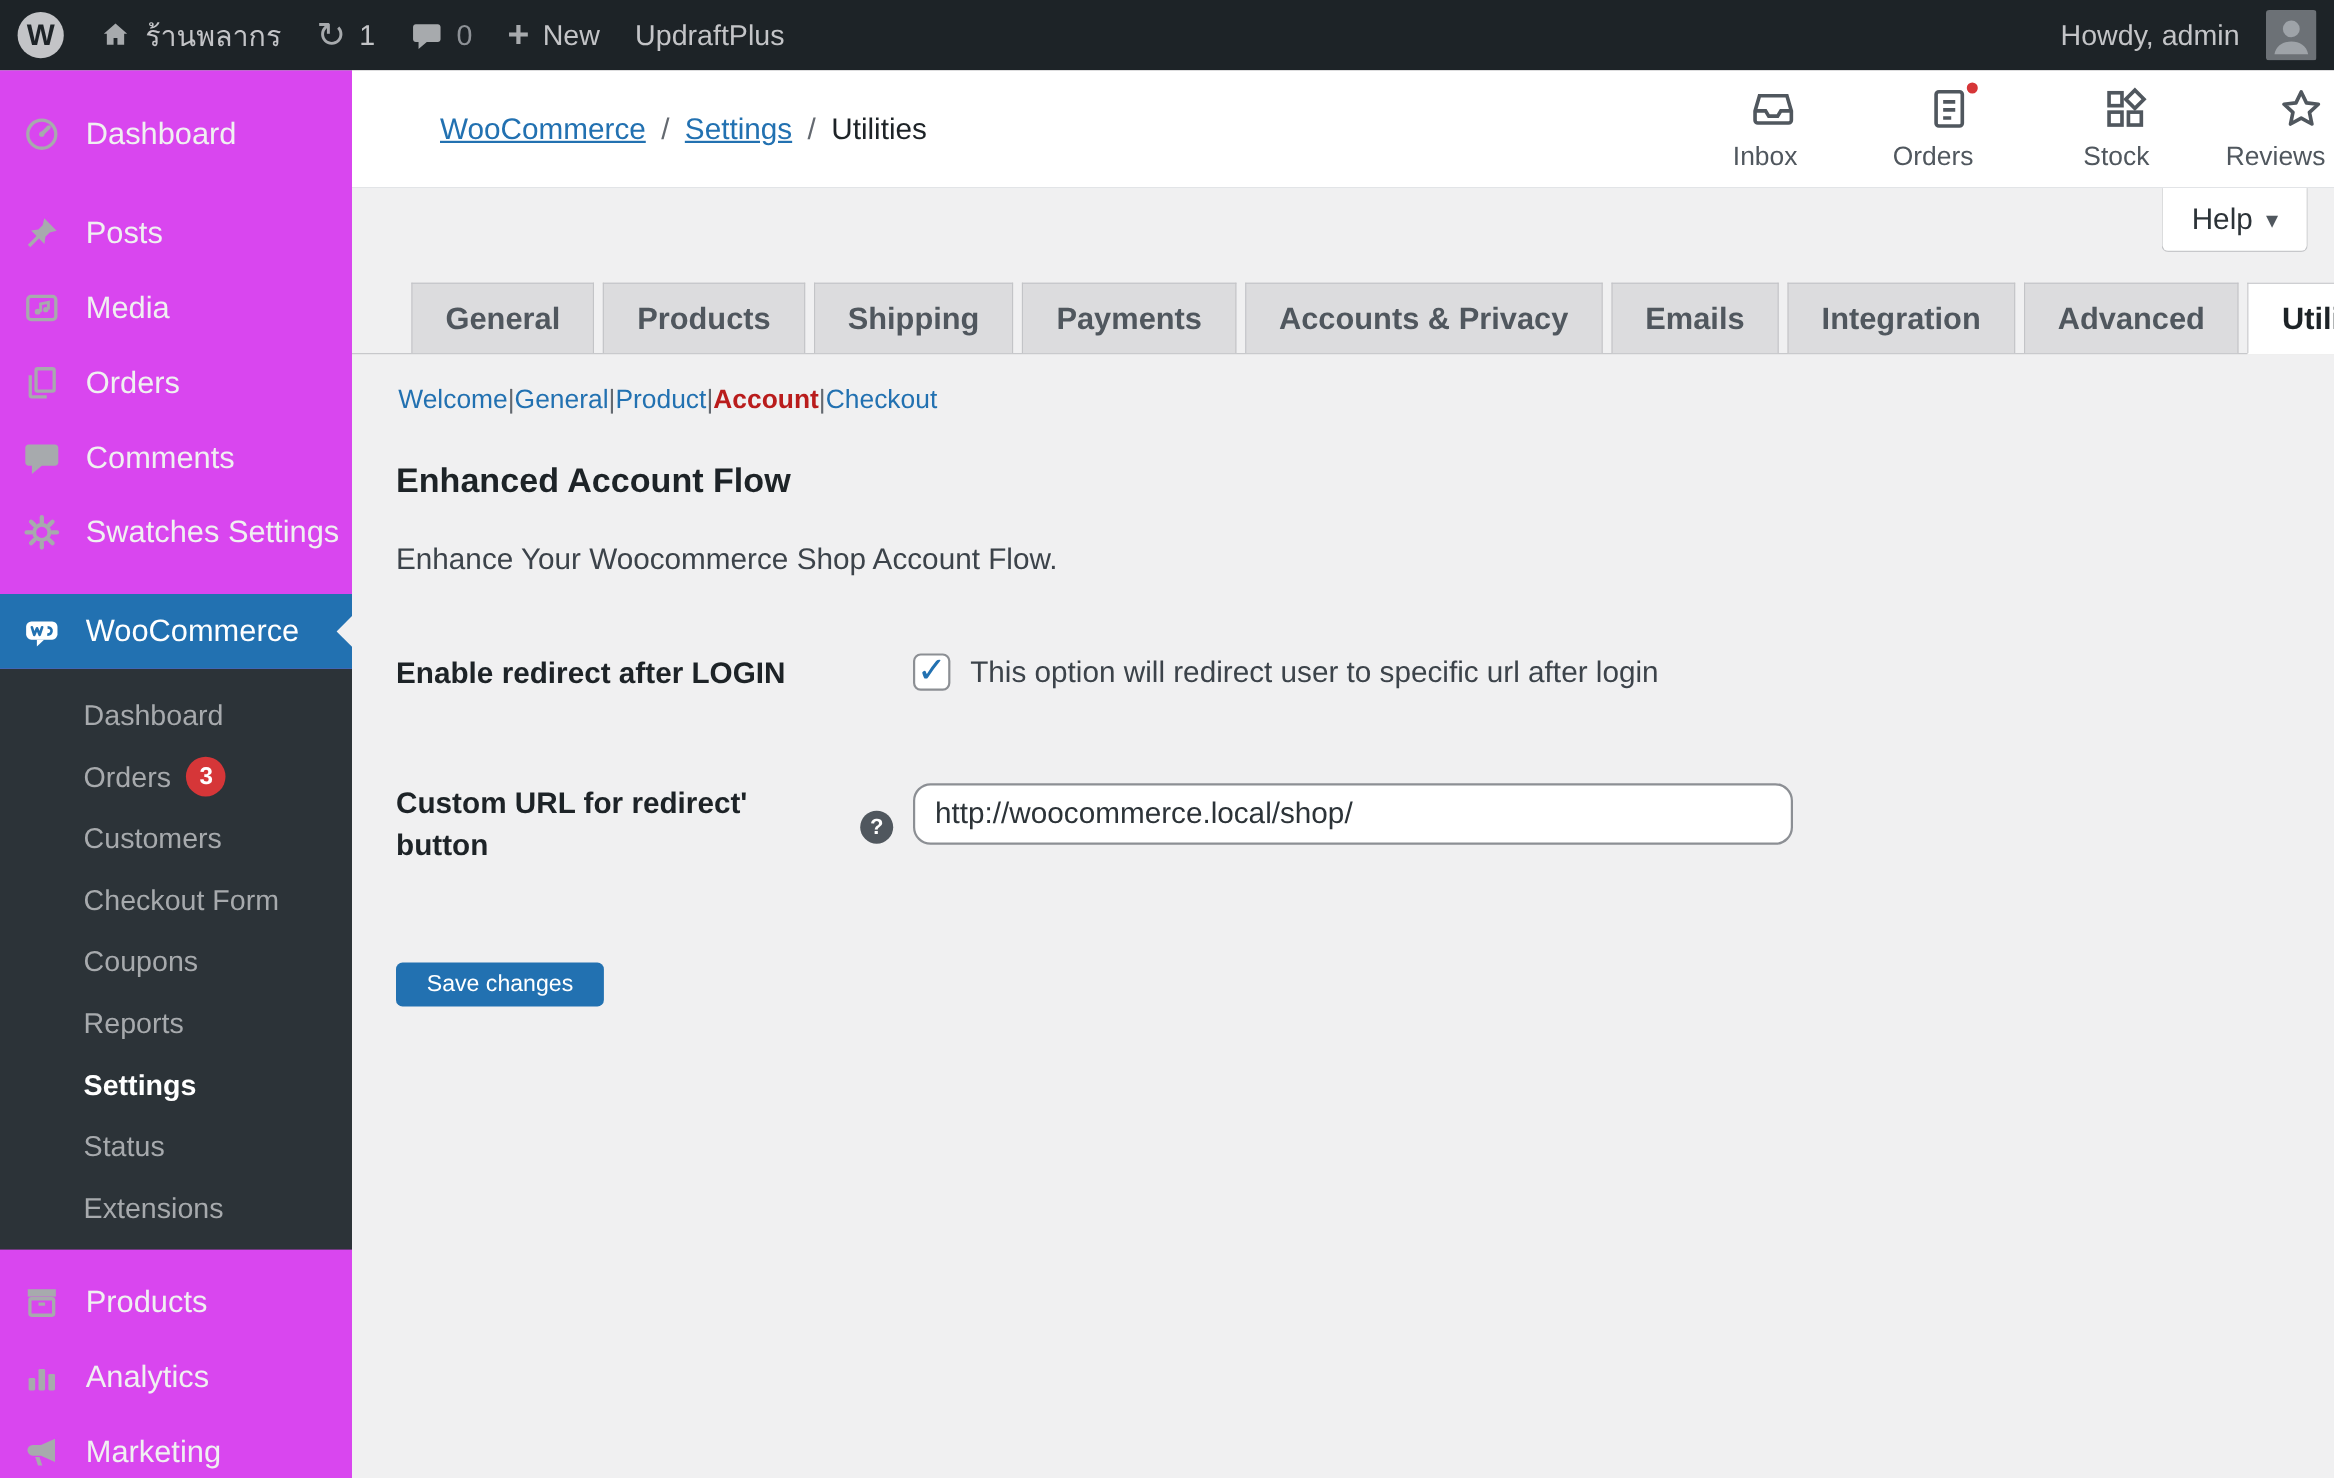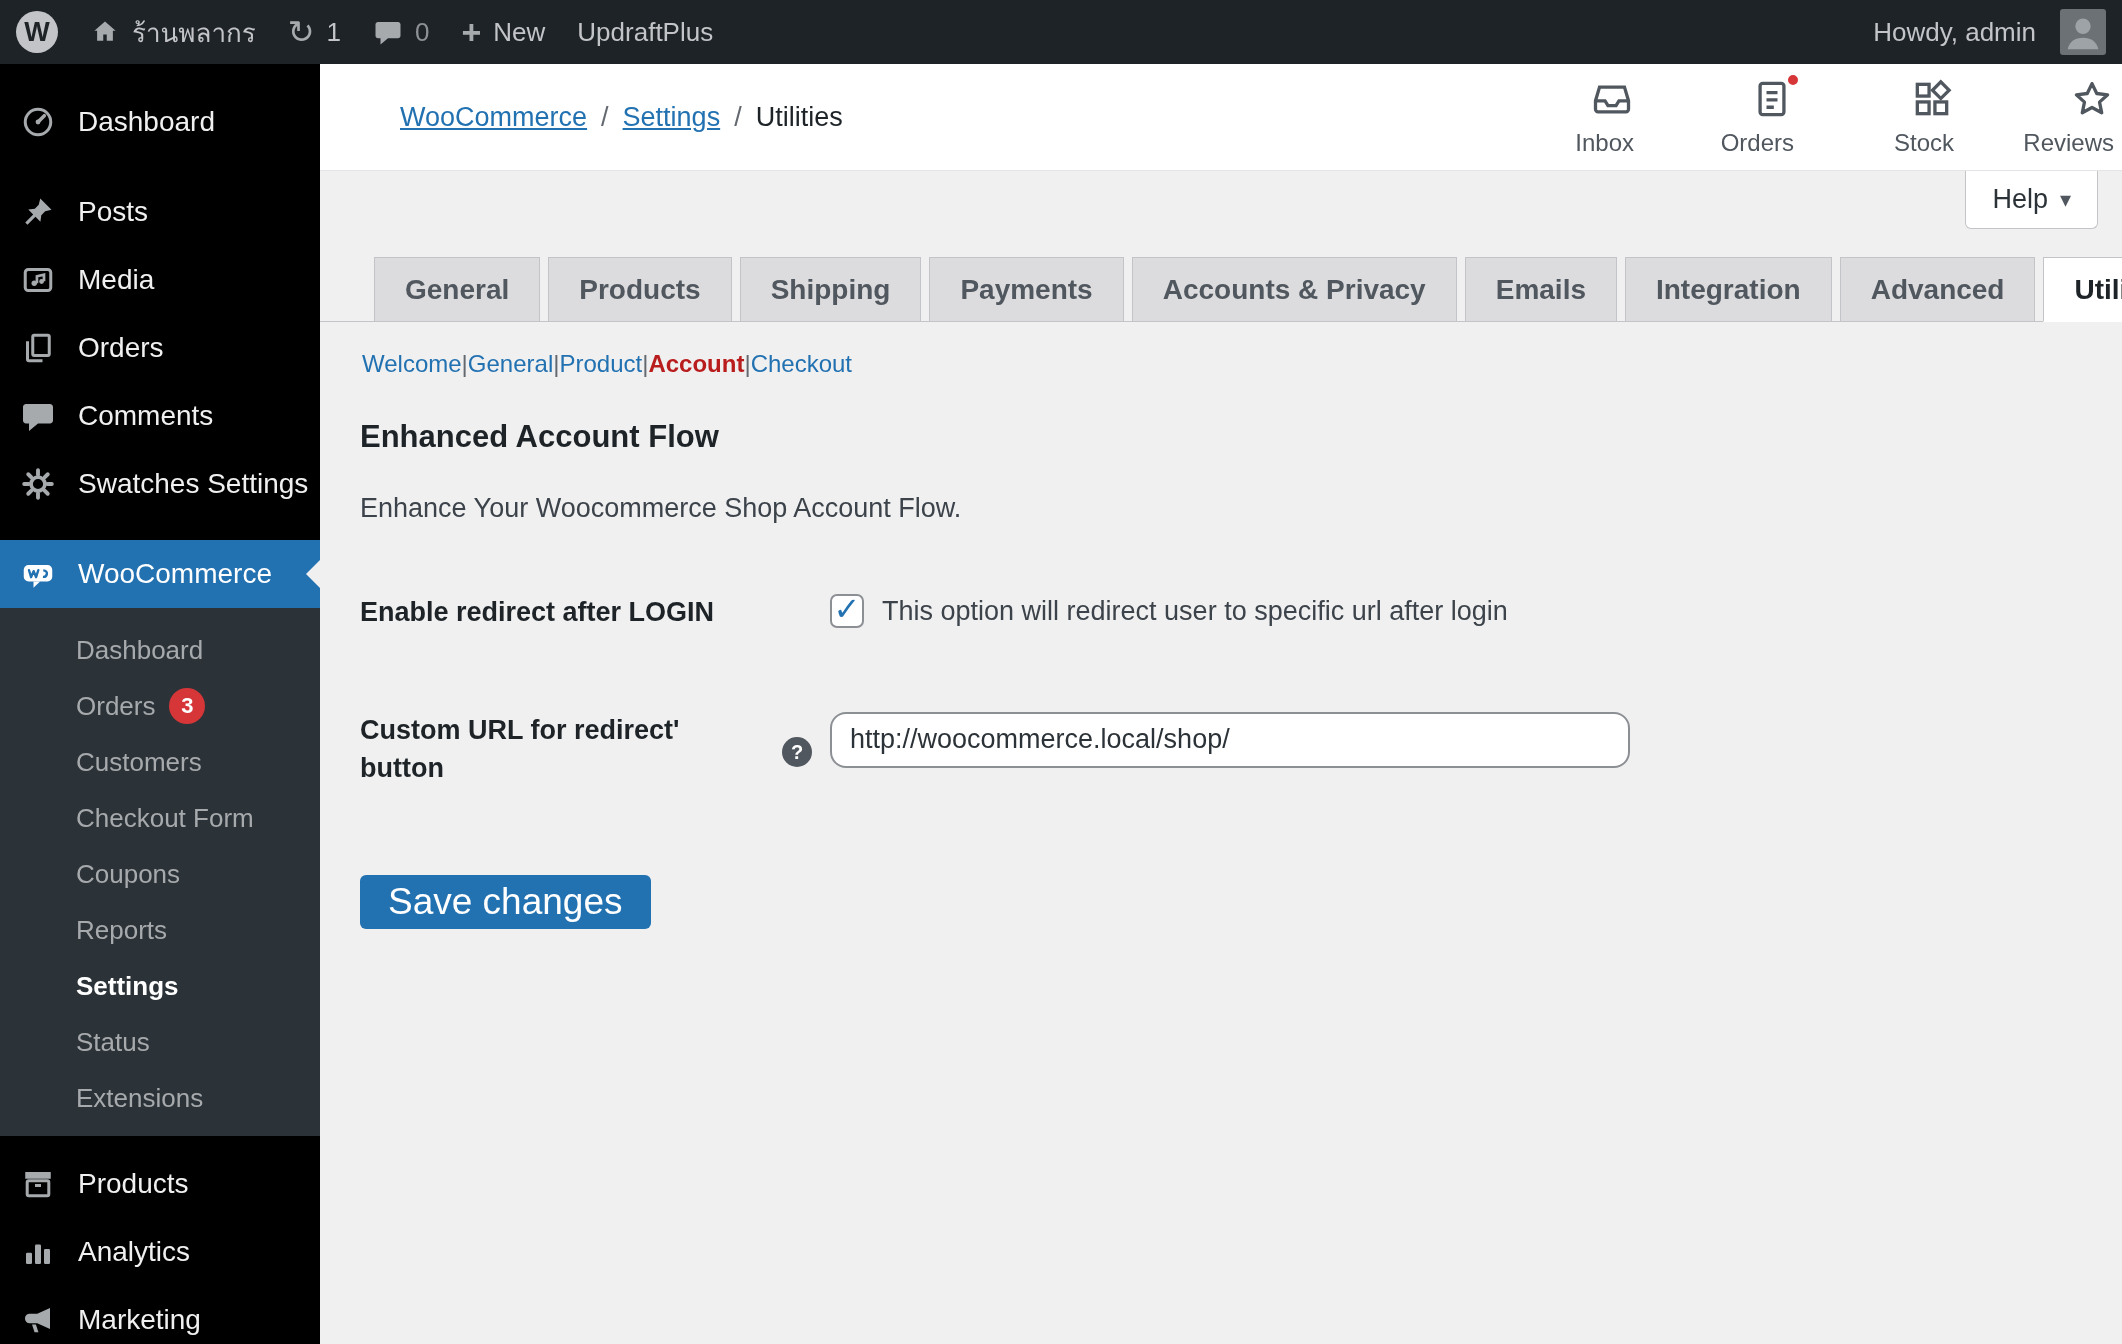--- a/index.html
+++ b/index.html
@@ -41,21 +41,21 @@
     overflow: hidden; border-radius: 3px; flex: 0 0 auto;
   }
   .avatar svg { width: 46px; height: 46px; display: block; }
 
   
   .shell { display: flex; height: 1280px; }
 
   
   .sidebar {
     width: 320px; min-width: 320px;
-    background: #000000; color: #f0f0f1;
+    background: #d946ef; color: #f0f0f1;
     padding-top: 24px; font-size: 28px; overflow: hidden;
   }
   .menu-item {
     display: flex; align-items: center; gap: 20px;
     height: 68px; padding-left: 18px; cursor: pointer; position: relative;
   }
   .mi-icon { width: 40px; display: flex; justify-content: center; color: #a7aaad; flex: 0 0 auto; }
   .mi-icon svg { width: 36px; height: 36px; display: block; }
   .menu-sep { height: 22px; }
   .menu-gap { height: 14px; }
@@ -169,23 +169,23 @@
     cursor: pointer; flex: 0 0 auto;
   }
   .checkmark { color: #2271b1; font-size: 32px; font-weight: bold; line-height: 1; margin-top: -4px; }
   .text-input {
     width: 800px; height: 56px;
     border: 2px solid #8c8f94; border-radius: 16px; background: #fff;
     font-size: 27px; color: #2c3338; padding: 0 18px;
     font-family: inherit; outline: none;
   }
   .save-btn {
-    margin-top: 8px; height: 54px; padding: 0 28px;
+    margin-top: 8px; height: 40px; padding: 0 28px;
     background: #2271b1; color: #fff; border: none; border-radius: 6px;
-    font-size: 37px; font-family: inherit; cursor: pointer;
+    font-size: 21px; font-family: inherit; cursor: pointer;
   }
 </style>
 </head>
 <body>
 
 <header class="adminbar">
   <div class="ab-group">
     <span class="ab-item">
       <span class="wp-circle">W</span>
     </span>

